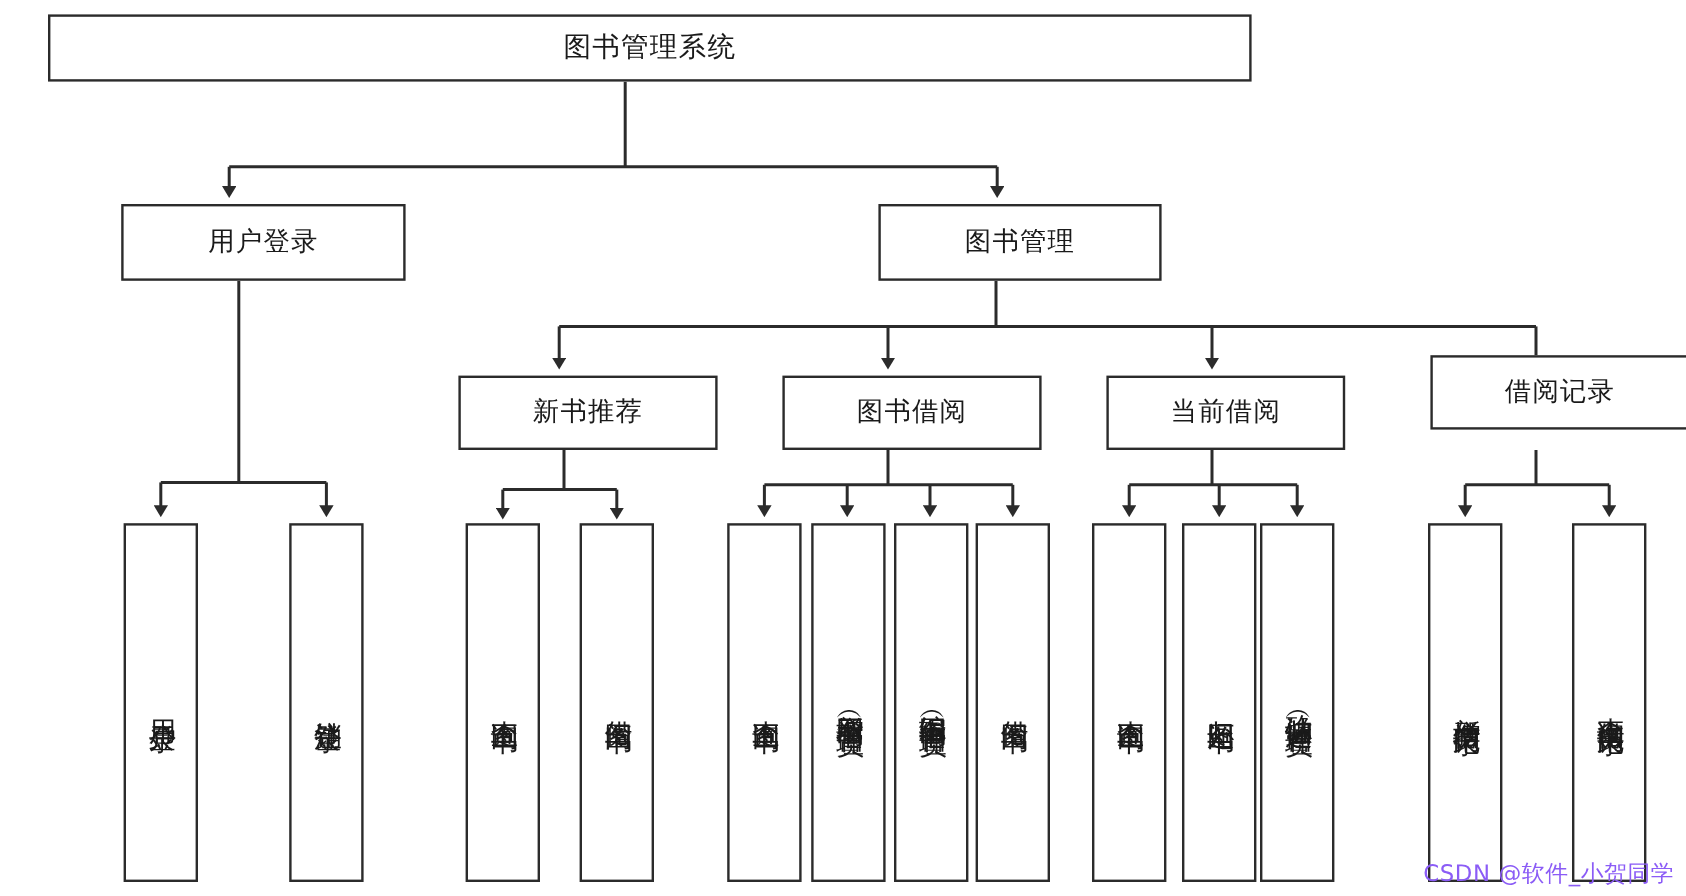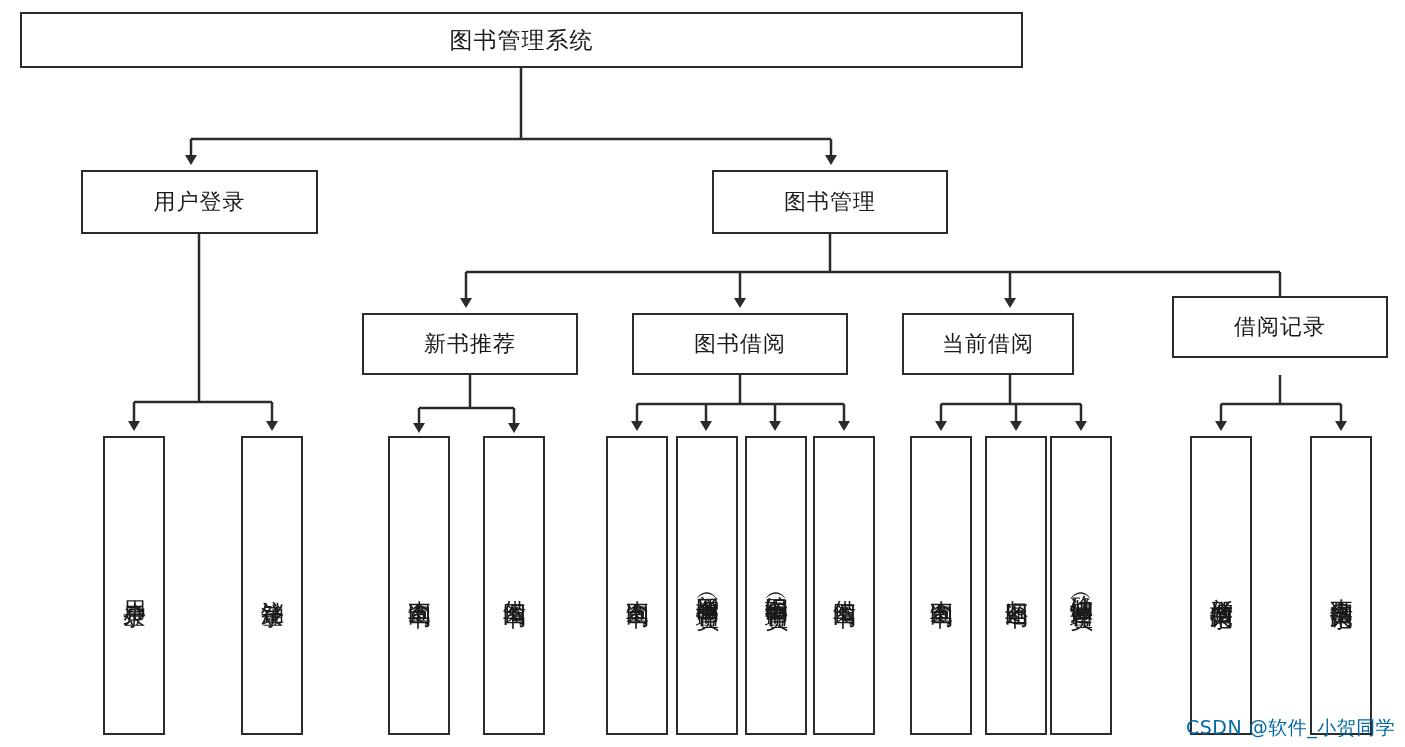--- a/index.html
+++ b/index.html
@@ -28,20 +28,21 @@
     border: 2.5px solid #2b2b2b;
     background: #ffffff;
     display: flex;
     align-items: center;
     justify-content: center;
     color: #1a1a1a;
   }
   .node.horiz {
     font-size: 22px;
     letter-spacing: 1px;
+    margin-left: 20px;
   }
   .node.horiz .label {
     white-space: nowrap;
     line-height: 1;
   }
   .node.vert {
     align-items: center;
     justify-content: center;
     padding: 2px 0;
   }
@@ -53,21 +54,21 @@
     letter-spacing: 2px;
     white-space: nowrap;
     max-height: 100%;
   }
   .node.root .label { font-size: 23px; }
   .watermark {
     position: absolute;
     left: 1186px;
     top: 715px;
     font-size: 19px;
-    color: #0369a1;
+    color: #8b5cf6;
     white-space: nowrap;
     letter-spacing: 0.5px;
   }
 </style>
 </head>
 <body>
 
 <div id="canvas">
 
   <svg id="edges" viewBox="0 0 1405 747" width="1405" height="747" xmlns="http://www.w3.org/2000/svg">
@@ -130,21 +131,21 @@
   <div class="node horiz" style="left:712px; top:170px; width:236px; height:64px;text-align:right;">
     <span class="label">图书管理</span>
   </div>
 
   <div class="node horiz" style="left:632px; top:313px; width:216px; height:62px;">
     <span class="label">图书借阅</span>
   </div>
   <div class="node horiz" style="left:362px; top:313px; width:216px; height:62px;">
     <span class="label">新书推荐</span>
   </div>
-  <div class="node horiz" style="left:902px; top:313px; width:172px; height:62px;">
+  <div class="node horiz" style="left:902px; top:313px; width:199px; height:62px;">
     <span class="label">当前借阅</span>
   </div>
   <div class="node horiz" style="left:1172px; top:296px; width:216px; height:62px;">
     <span class="label">借阅记录</span>
   </div>
 
   <div class="node vert" style="left:103px; top:436px; width:62px; height:299px;">
     <span class="label">用户登录</span>
   </div>
   <div class="node vert" style="left:241px; top:436px; width:62px; height:299px;">

